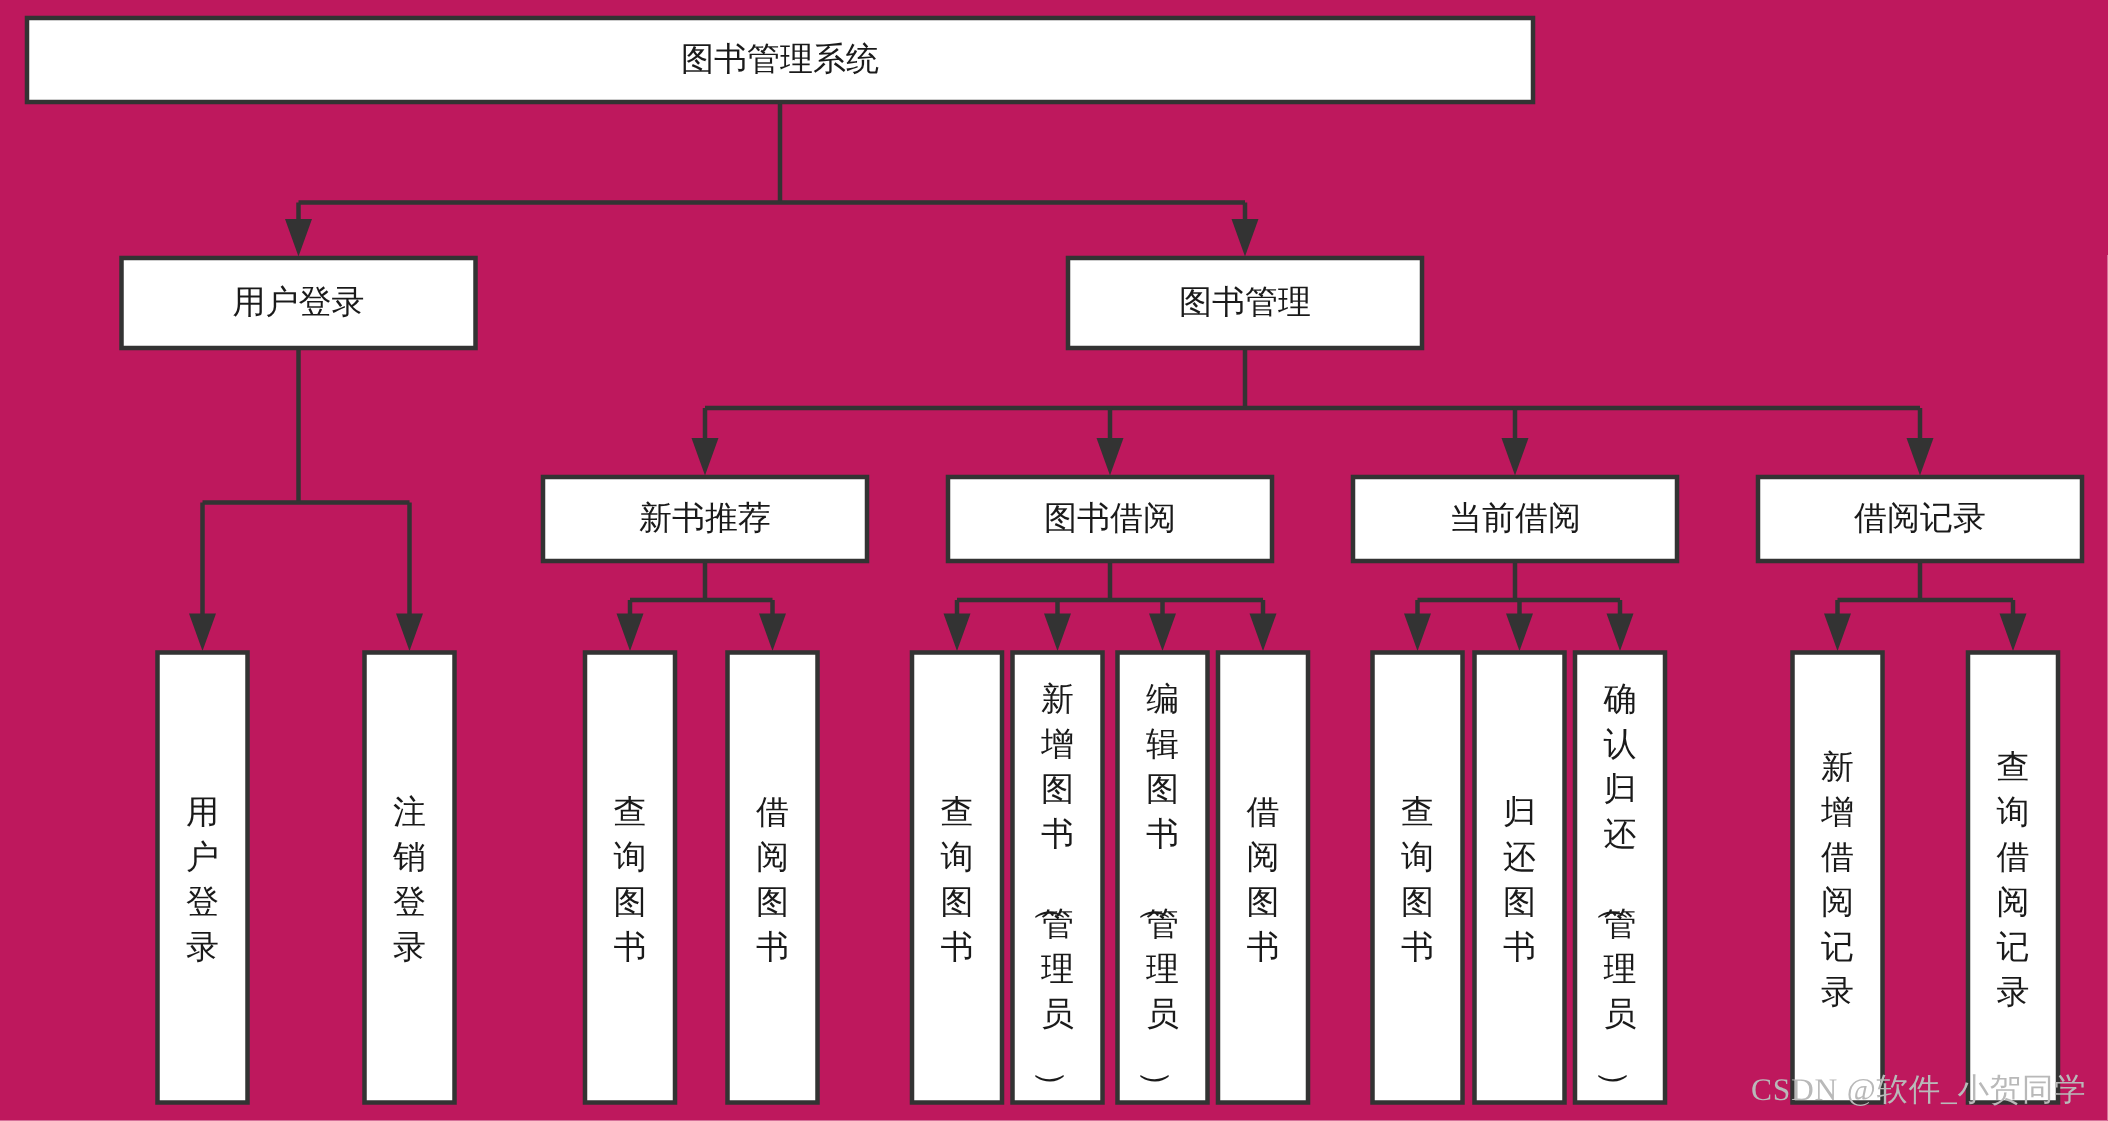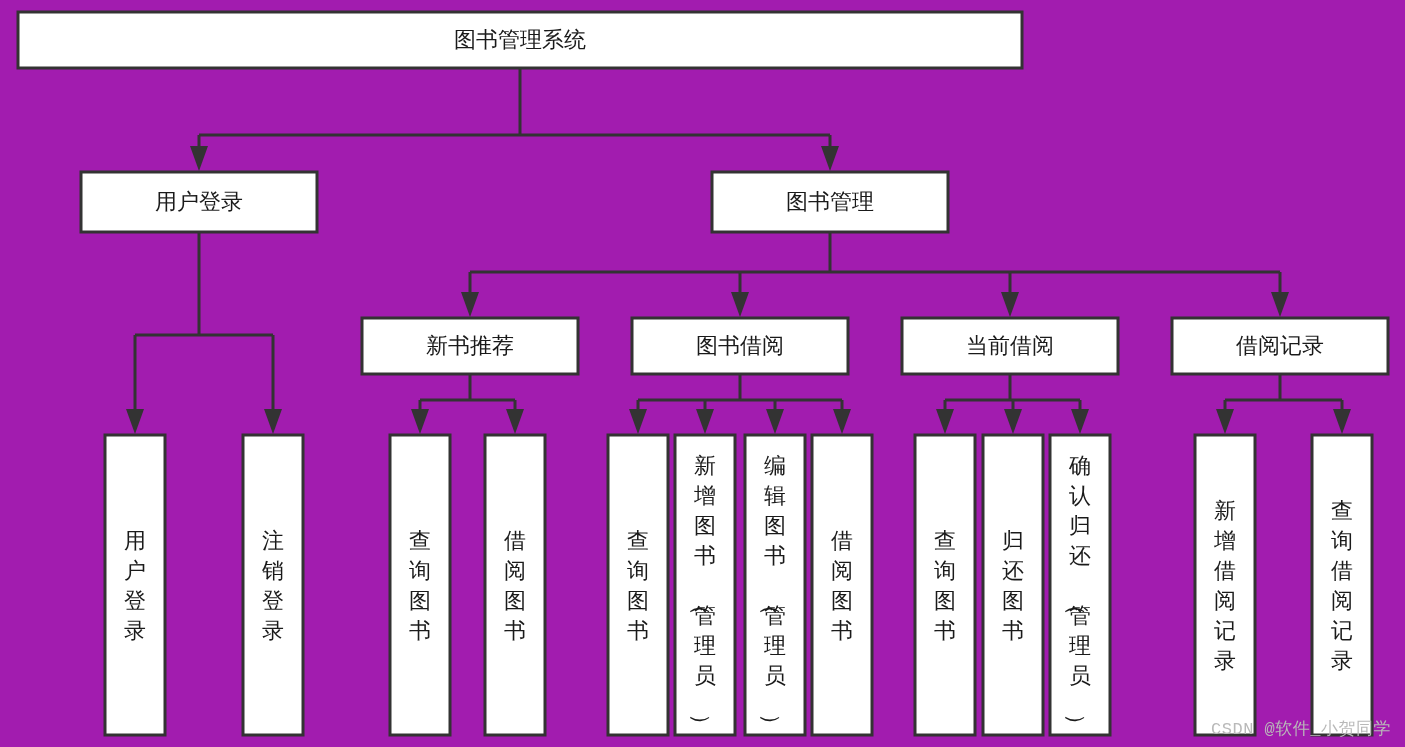--- a/index.html
+++ b/index.html
@@ -10,21 +10,21 @@
   body {
     width: 1405px;
     height: 747px;
     overflow: hidden;
     font-family: "Liberation Sans", "DejaVu Sans", sans-serif;
   }
   #diagram-root {
     position: relative;
     width: 1405px;
     height: 747px;
-    background: #a21caf;
+    background: #be185d;
   }
   svg.diagram-canvas {
     position: absolute;
     left: 0;
     top: 0;
     width: 1405px;
     height: 747px;
     display: block;
   }
   .node-rect {
@@ -52,22 +52,22 @@
   .node-label-v {
     font-family: "Liberation Sans", "DejaVu Sans", sans-serif;
     font-size: 22px;
     fill: #1a1a1a;
     text-anchor: middle;
   }
   .watermark {
     position: absolute;
     right: 14px;
     bottom: 7px;
-    font-family: Liberation Mono, monospace;
-    font-size: 17px;
+    font-family: Liberation Serif, serif;
+    font-size: 21px;
     color: #b9b9b9;
     letter-spacing: 0.5px;
     white-space: nowrap;
     user-select: none;
   }
 </style>
 </head>
 <body>
 
 <div id="diagram-root">

